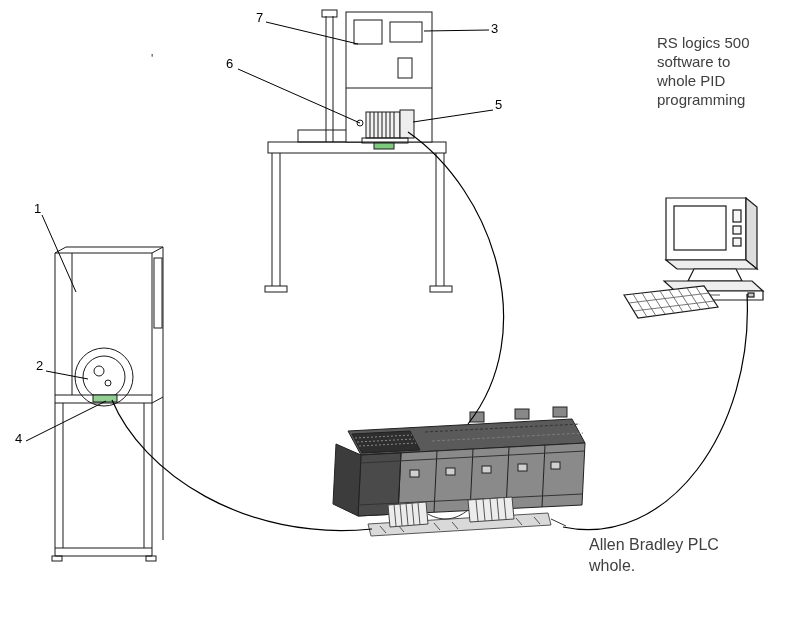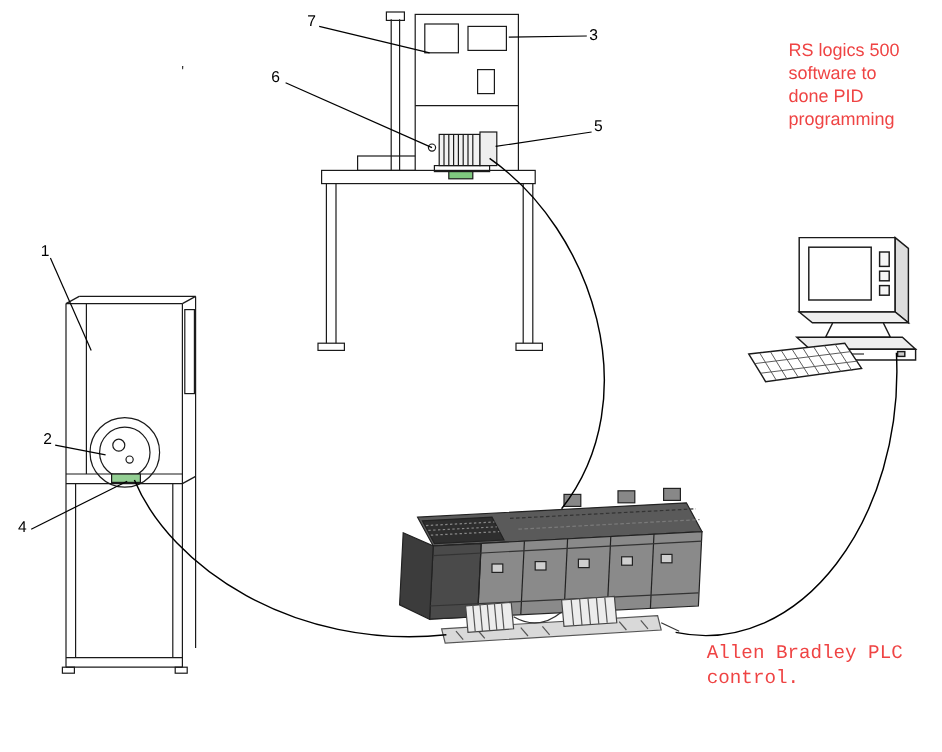--- a/index.html
+++ b/index.html
@@ -5,23 +5,23 @@
   html,body{margin:0;padding:0;background:#fff;}
   .stage{
     position:relative;width:785px;height:627px;background:#ffffff;
     font-family:"Liberation Sans",sans-serif;overflow:hidden;
   }
   .stage svg{position:absolute;left:0;top:0;}
   .num{
     position:absolute;font-size:13px;color:#000;
     font-family:"Liberation Sans",sans-serif;
   }
-  .note{position:absolute;color:#ef4444;}
+  .note{position:absolute;color:#404040;}
   .note-soft{font-size:15px;line-height:19px;font-family:"Liberation Sans",sans-serif;}
-  .note-plc{font-size:16px;line-height:21px;font-family:Liberation Mono, monospace;}
+  .note-plc{font-size:16px;line-height:21px;font-family:Liberation Sans, sans-serif;}
   .stray{position:absolute;font-size:12px;color:#333;}
 </style>
 </head>
 <body>
 
 <div class="stage">
 
   <svg width="785" height="627" viewBox="0 0 785 627">
 
     <g fill="none" stroke="#1a1a1a" stroke-width="1">
@@ -196,22 +196,22 @@
   <div class="num" style="left:495px;top:97px">5</div>
   <div class="num" style="left:34px;top:201px">1</div>
   <div class="num" style="left:36px;top:358px">2</div>
   <div class="num" style="left:15px;top:431px">4</div>
 
   <div class="stray" style="left:151px;top:52px">'</div>
 
   <div class="note note-soft" style="left:657px;top:33px">
     <div>RS logics 500</div>
     <div>software to</div>
-    <div>done PID</div>
+    <div>whole PID</div>
     <div>programming</div>
   </div>
 
   <div class="note note-plc" style="left:589px;top:534px">
     <div>Allen Bradley PLC</div>
-    <div>control.</div>
+    <div>whole.</div>
   </div>
 
 </div>
 
 </body></html>

